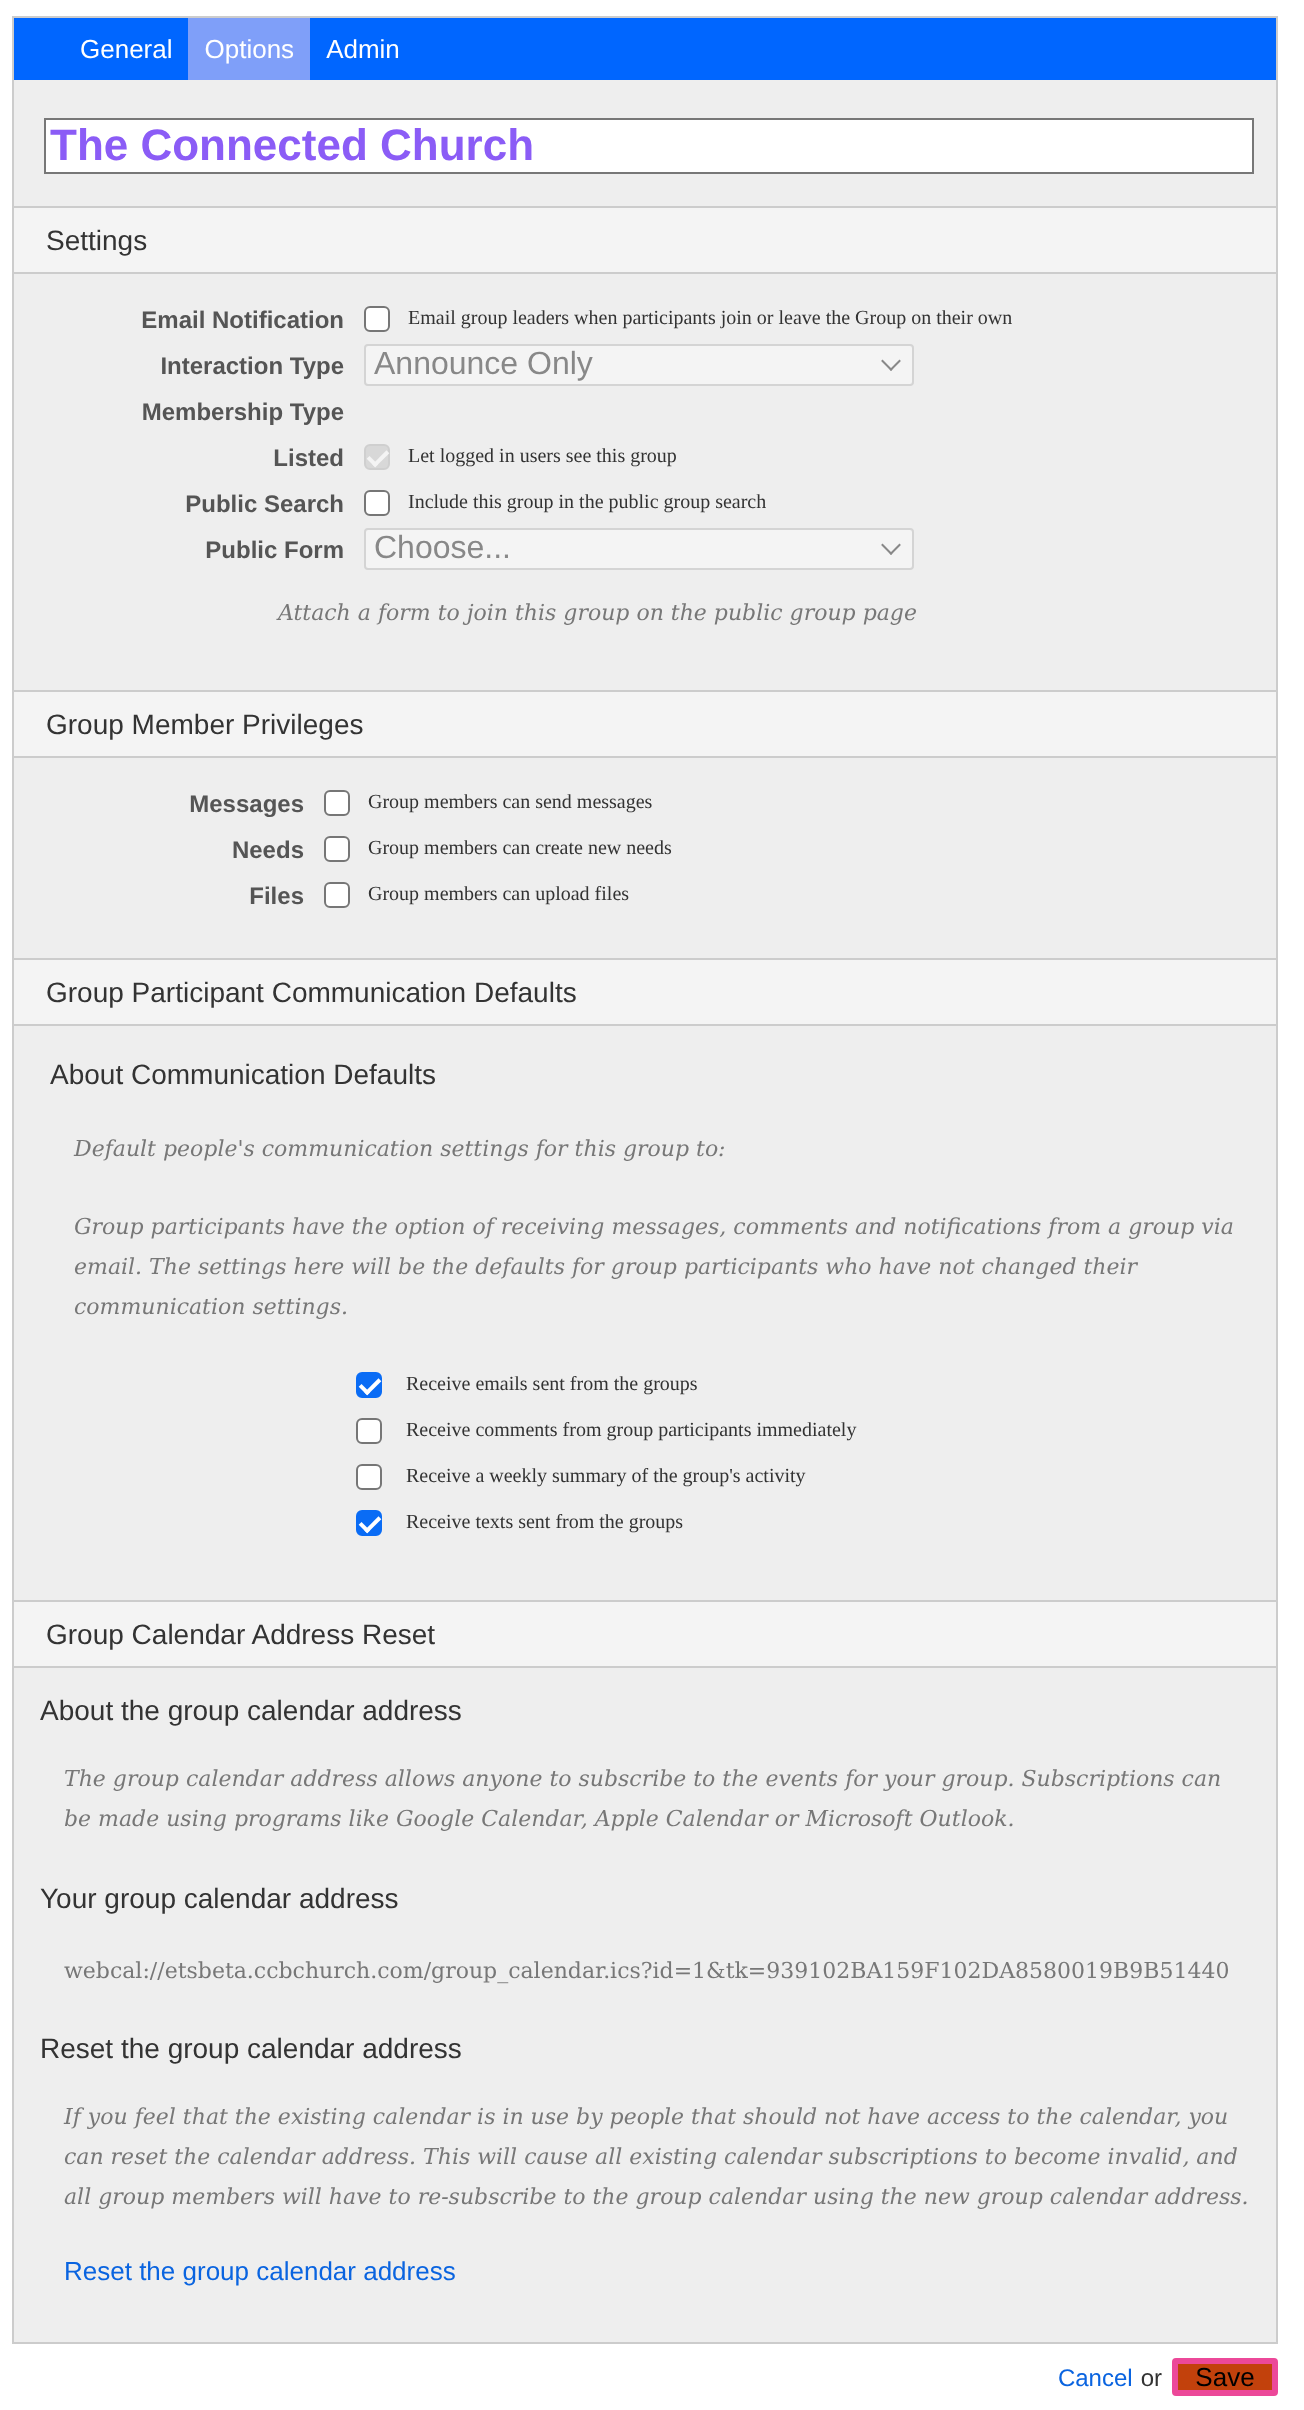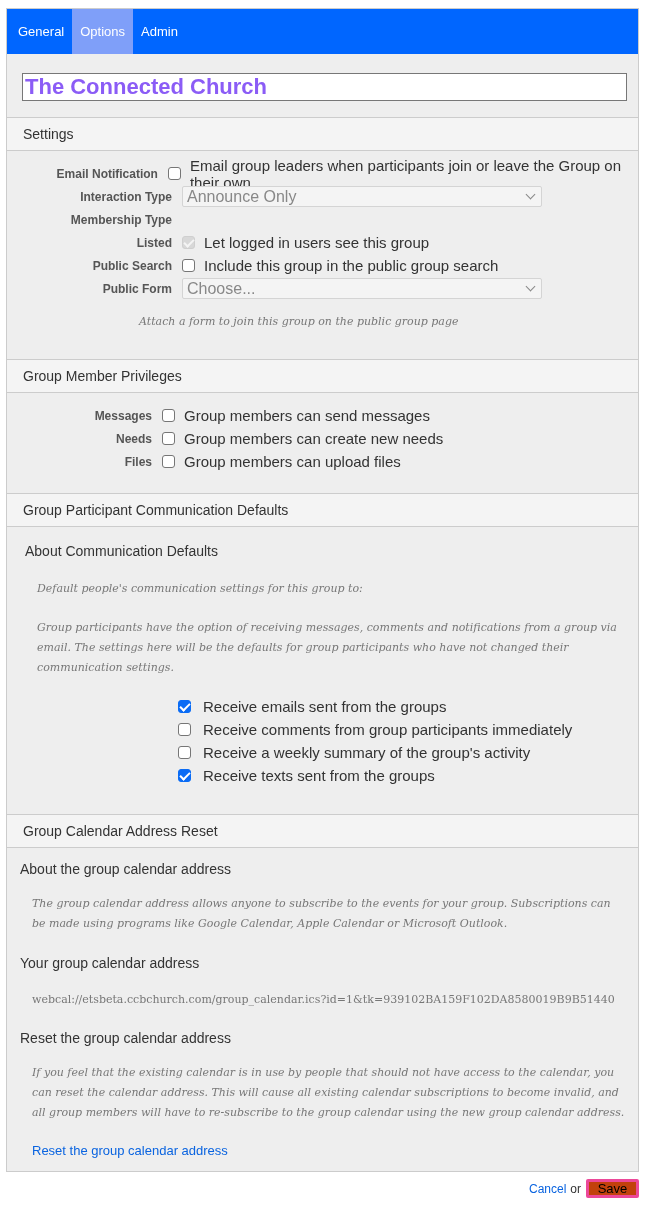--- a/index.html
+++ b/index.html
@@ -1,33 +1,33 @@
 <!DOCTYPE html>
 <html><head>
 <meta charset="utf-8">
 <style>
   * { box-sizing: border-box; }
   html, body { margin: 0; padding: 0; background: #ffffff; }
   body { width: 652px; height: 1205px; position: relative; font-family: "Liberation Sans", sans-serif; color: #333; }
   .panel { position: absolute; left: 6px; top: 8px; width: 633px; height: 1164px; border: 1px solid #cccccc; background: #eeeeee; }
-  .tabs { height: 45px; background: #0066ff; display: flex; align-items: stretch; padding-left: 3px; }
+  .tabs { height: 31px; background: #0066ff; display: flex; align-items: stretch; padding-left: 25px; }
   .tab { color: #fff; font-size: 13px; font-weight: normal; padding: 0 8px; display: flex; align-items: center; cursor: pointer; }
   .tab.active { background: #7f9ff9; }
   .title-wrap { height: 63px; padding-top: 19px; padding-left: 15px; }
   .title-input { width: 605px; height: 28px; border: 1px solid #777; background: #fff; font-family: "Liberation Sans", sans-serif; font-weight: bold; font-size: 22px; color: #8b5cf6; padding: 0 2px; line-height: 26px; }
   .section-header { height: 34px; background: #f4f4f4; border-top: 1px solid #cccccc; border-bottom: 1px solid #cccccc; font-size: 14px; color: #333; padding-left: 16px; display: flex; align-items: center; }
   .row { position: relative; height: 23px; display: flex; align-items: center; }
   .row .label { width: 155px; text-align: right; font-size: 12px; font-weight: bold; color: #555; padding-right: 10px; }
   .cb { width: 13px; height: 13px; border: 1px solid #767676; border-radius: 3px; background: #fff; display: inline-block; position: relative; flex: none; }
   .cb.checked { background: #0a6cf5; border-color: #0a6cf5; }
   .cb.checked::after { content: ""; position: absolute; left: 3px; top: 0px; width: 4px; height: 8px; border: solid #fff; border-width: 0 2px 2px 0; transform: rotate(45deg); }
   .cb.disabled { background: #d8d8d8; border-color: #cfcfcf; }
   .cb.disabled::after { content: ""; position: absolute; left: 3px; top: 0px; width: 4px; height: 8px; border: solid #f4f4f4; border-width: 0 2px 2px 0; transform: rotate(45deg); }
-  .cb-text { font-size: 15px; color: #333; margin-left: 9px; }
-  .select { width: 360px; height: 21px; border: 1px solid #d4d4d4; border-radius: 2px; background: #f4f4f4; font-size: 16px; color: #888; padding-left: 4px; display: flex; align-items: center; justify-content: space-between; }
+  .cb-text { font-size: 10px; color: #333; margin-left: 9px; font-family: Liberation Serif, serif; }
+  .select { width: 275px; height: 21px; border: 1px solid #d4d4d4; border-radius: 2px; background: #f4f4f4; font-size: 16px; color: #888; padding-left: 4px; display: flex; align-items: center; justify-content: space-between; }
   .select .chev { width: 7px; height: 7px; border: solid #888; border-width: 0 1.5px 1.5px 0; transform: rotate(45deg); margin-right: 7px; margin-top: -4px; }
   .hint { font-family: "DejaVu Serif", serif; font-style: italic; font-size: 11px; color: #777; }
   .sub-heading { font-size: 14px; color: #333; }
   .para { font-family: "DejaVu Serif", serif; font-style: italic; font-size: 11px; color: #777; line-height: 20px; }
   .link { color: #0a64e0; font-size: 13px; cursor: pointer; }
   .footer { position: absolute; top: 1179px; right: 13px; display: flex; align-items: center; font-size: 12px; color: #333; }
   .save-btn { margin-left: 5px; height: 19px; width: 53px; border: 3px solid #ec4899; background: #c2410c; font-size: 13px; color: #000; display: flex; align-items: center; justify-content: center; border-radius: 2px; cursor: pointer; }
 </style>
 </head>
 <body>

